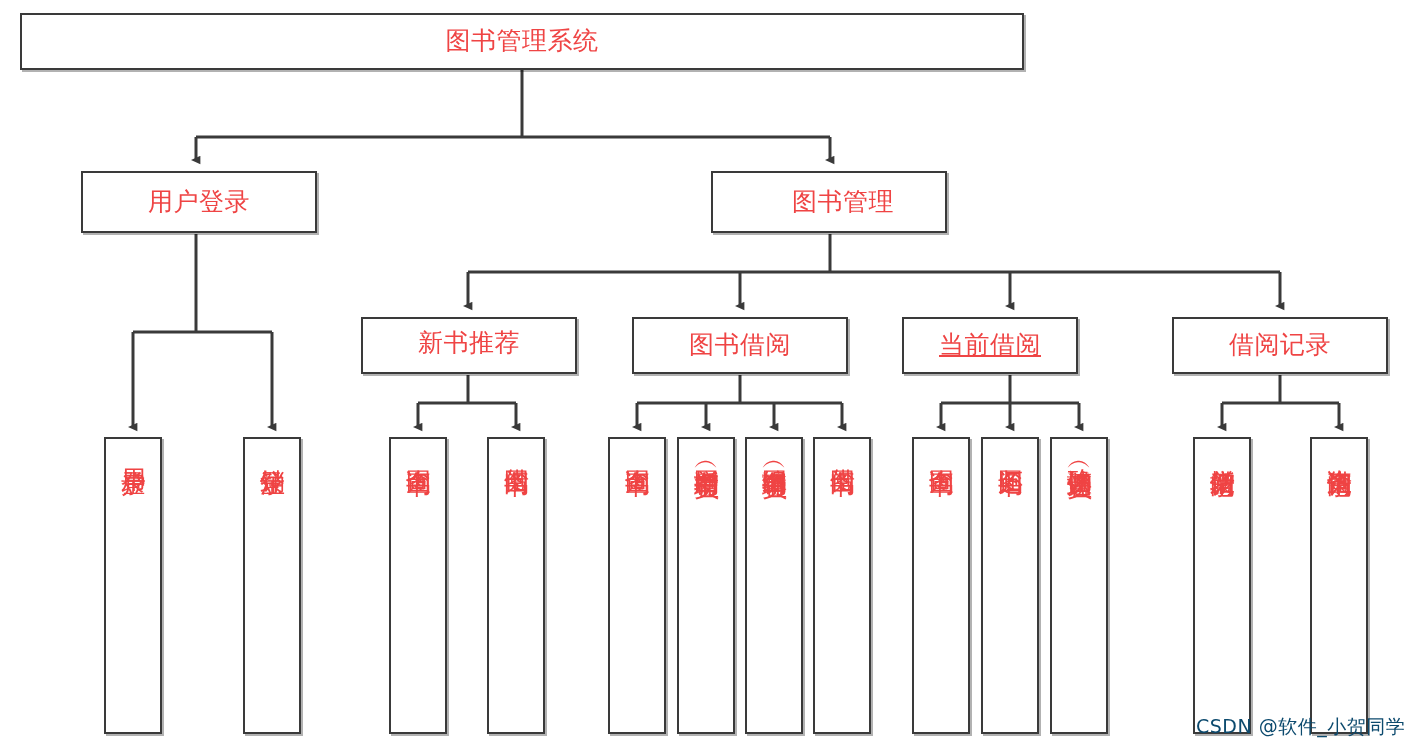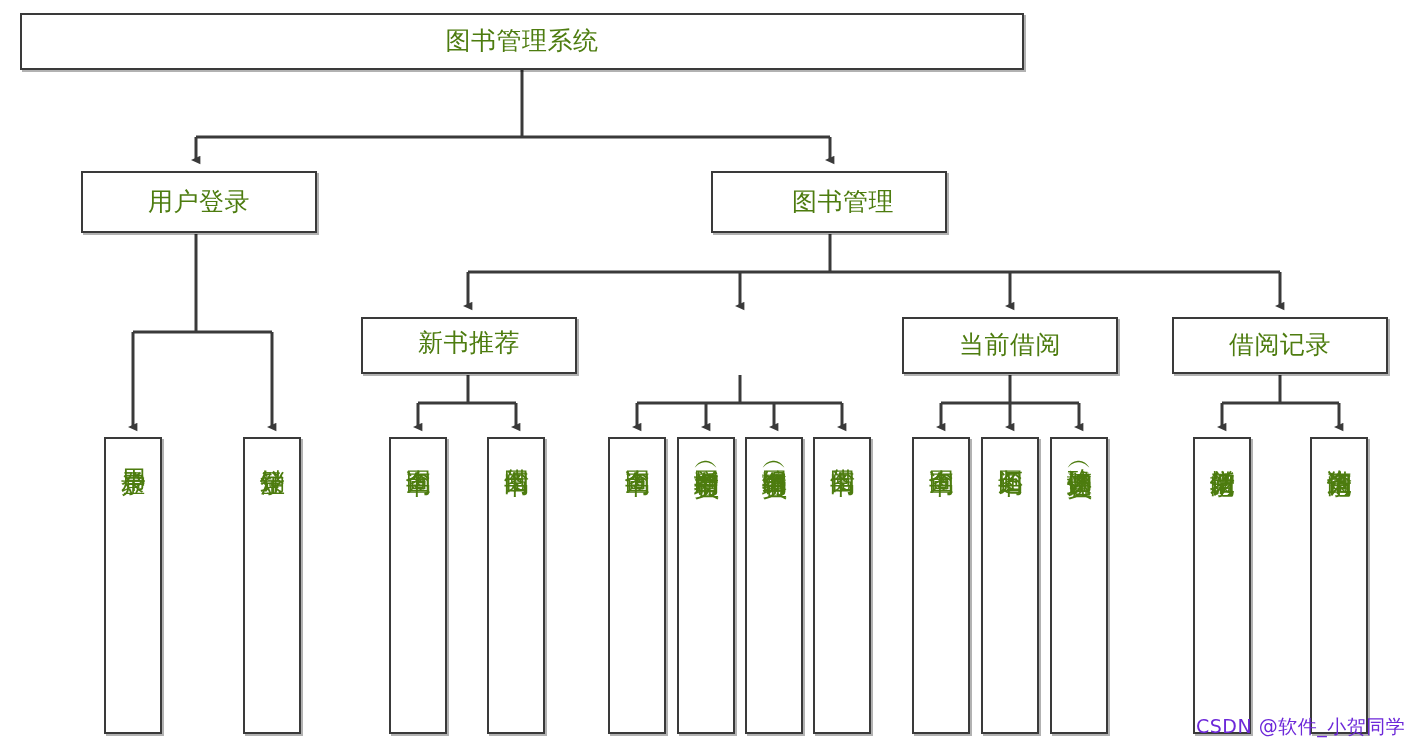--- a/index.html
+++ b/index.html
@@ -26,21 +26,21 @@
     top: 0;
     width: 1405px;
     height: 747px;
     pointer-events: none;
   }
   .node {
     position: absolute;
     box-sizing: border-box;
     border: 2px solid #3a3a3a;
     background: #ffffff;
-    color: #4d7c0f;
+    color: #ef4444;
     display: flex;
     align-items: center;
     justify-content: center;
     text-align: center;
     box-shadow: 2px 2px 0 rgba(0,0,0,0.30);
     z-index: 2;
   }
   .node.horizontal {
     font-size: 25px;
     line-height: 1.15;
@@ -62,21 +62,21 @@
   .node.vertical > .vlabel {
     writing-mode: vertical-rl;
     text-orientation: upright;
     white-space: nowrap;
   }
   .watermark {
     position: absolute;
     left: 1196px;
     top: 714px;
     font-size: 19px;
-    color: #6d28d9;
+    color: #0c4a6e;
     letter-spacing: 0.5px;
     white-space: nowrap;
     z-index: 5;
     font-family: "DejaVu Sans", "Liberation Sans", sans-serif;
   }
 </style>
 </head>
 <body>
 
 <div id="diagram">
@@ -140,22 +140,25 @@
   </div>
 
   <div class="node horizontal" style="left:711px; top:171px; width:236px; height:62px;padding-left:28px;">
     <span>图书管理</span>
   </div>
 
   <div class="node horizontal" style="left:361px; top:317px; width:216px; height:57px;font-family:Liberation Mono, monospace;">
     <span>新书推荐</span>
   </div>
 
-
-  <div class="node horizontal" style="left:902px; top:317px; width:216px; height:57px;">
+  <div class="node horizontal" style="left:632px; top:317px; width:216px; height:57px;">
+    <span>图书借阅</span>
+  </div>
+
+  <div class="node horizontal" style="left:902px; top:317px; width:176px; height:57px;text-decoration:underline;">
     <span>当前借阅</span>
   </div>
 
   <div class="node horizontal" style="left:1172px; top:317px; width:216px; height:57px;">
     <span>借阅记录</span>
   </div>
 
   <div class="node vertical" style="left:104px; top:437px; width:58px; height:297px;">
     <span class="vlabel">用户登录</span>
   </div>

